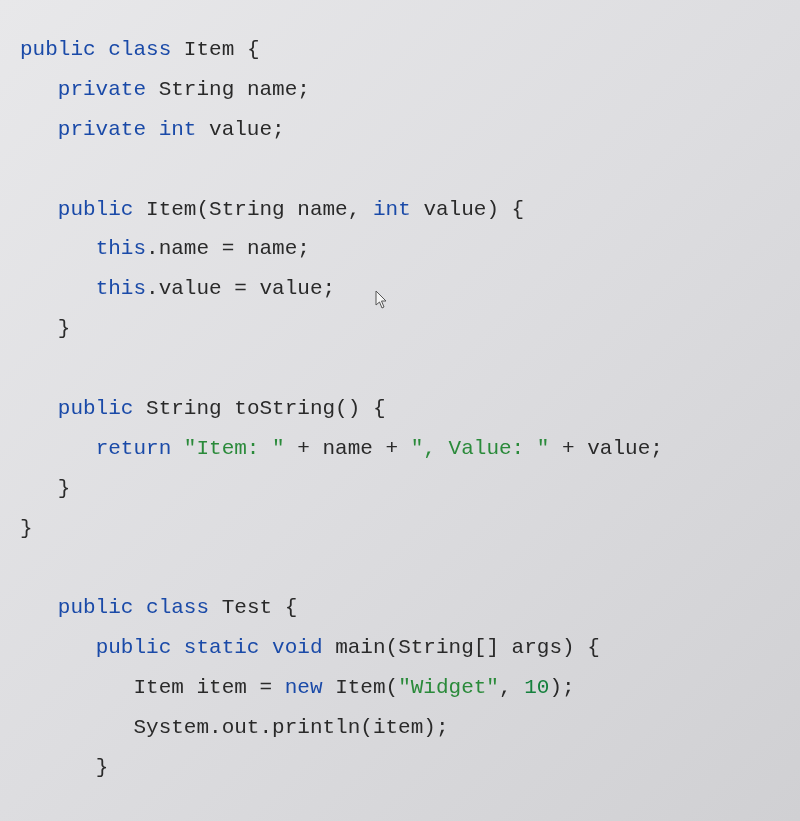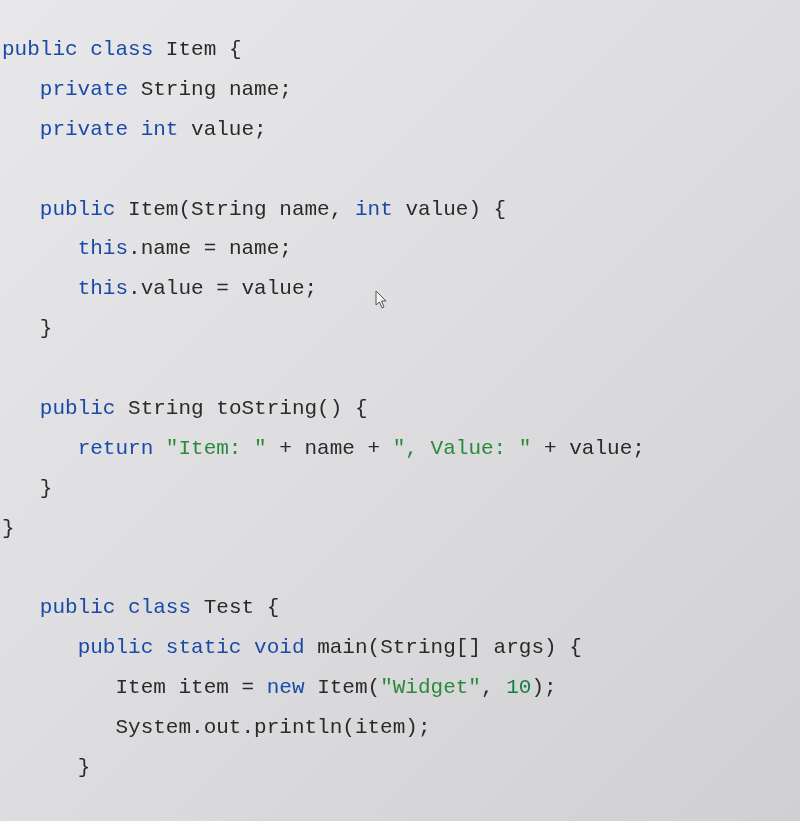--- a/index.html
+++ b/index.html
@@ -14,21 +14,21 @@
       padding: 30px 0 0 0;
       overflow: hidden;
       position: relative;
     }
     pre {
       white-space: pre;
       font-family: inherit;
     }
     .code-line {
       display: block;
-      padding-left: 2px;
+      padding-left: 20px;
     }
     .kw { color: #1a4aa8; font-weight: 500; }
     .type { color: #2a2a2a; }
     .ident { color: #2a2a2a; }
     .str { color: #2a8a3a; }
     .num { color: #15803d; }
     .punc { color: #2a2a2a; }
     .cursor-icon {
       position: absolute;
       left: 375px;

